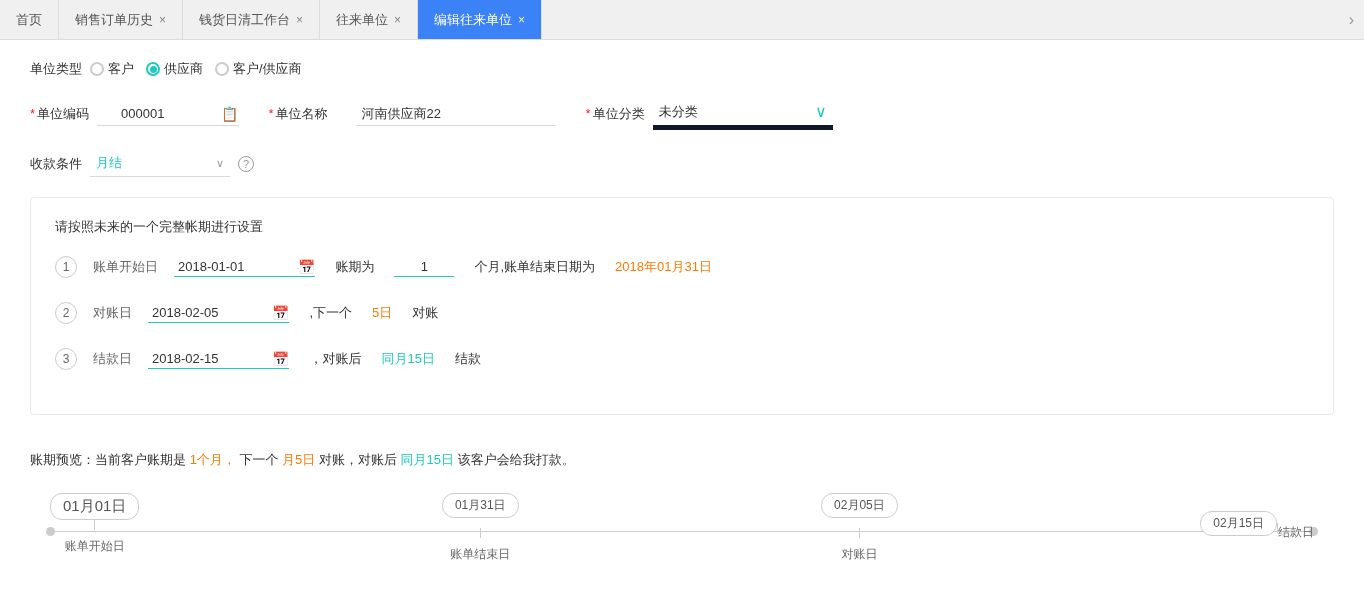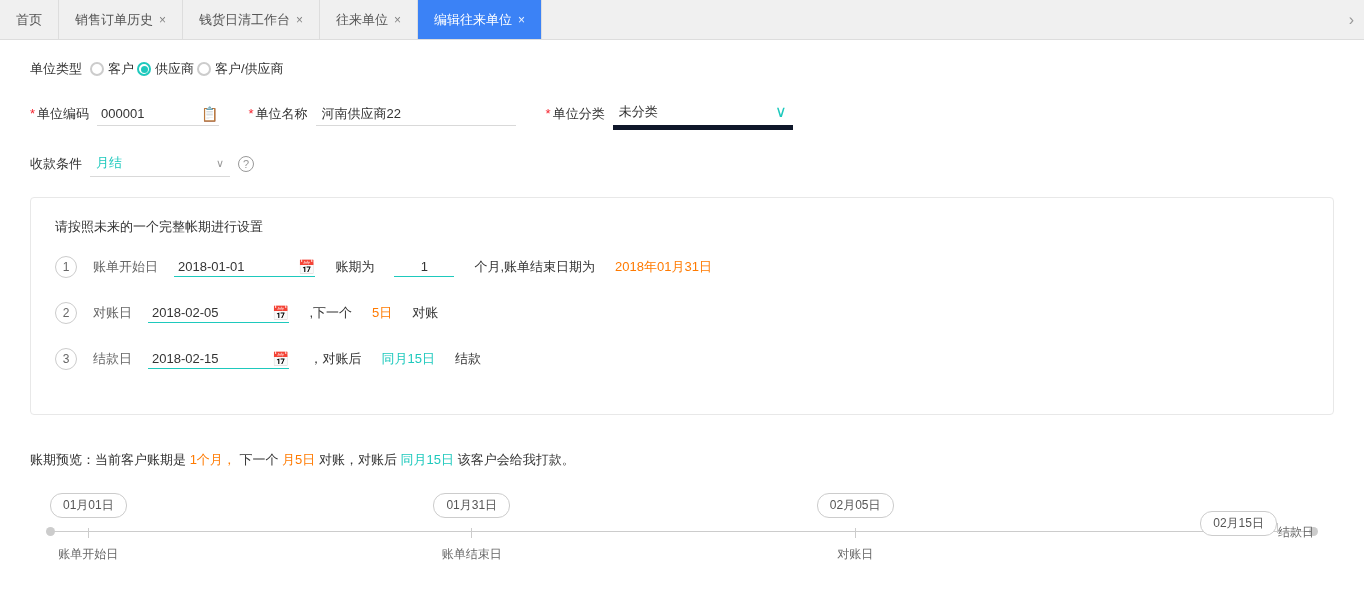--- a/index.html
+++ b/index.html
@@ -70,21 +70,21 @@
       white-space: nowrap;
       font-size: 13px;
     }
     .required-star {
       color: #f5222d;
       margin-right: 2px;
     }
     .radio-group {
       display: flex;
       align-items: center;
-      gap: 3px;
+      gap: 12px;
     }
     .radio-item {
       display: flex;
       align-items: center;
       gap: 4px;
       cursor: pointer;
     }
     .radio-circle {
       width: 14px;
       height: 14px;
@@ -105,20 +105,21 @@
       background: #1ec9bd;
     }
     .form-input {
       border: none;
       border-bottom: 1px solid #d9d9d9;
       padding: 4px 6px;
       font-size: 13px;
       outline: none;
       color: #333;
       background: transparent;
+      margin-left: 20px;
     }
     .input-with-icon {
       display: flex;
       align-items: center;
       border-bottom: 1px solid #d9d9d9;
       gap: 4px;
     }
     .input-with-icon input {
       border: none;
       outline: none;
@@ -396,21 +397,21 @@
 
       <div style="position:absolute;left:20px;right:20px;top:38px;height:1px;background:#ccc;z-index:0;"></div>
 
       <div style="position:absolute;left:16px;top:34px;width:9px;height:9px;border-radius:50%;background:#ccc;z-index:1;"></div>
 
       <div style="position:absolute;right:16px;top:34px;width:9px;height:9px;border-radius:50%;background:#ccc;z-index:1;"></div>
 
       <div style="display:flex;justify-content:space-between;position:relative;z-index:2;">
 
         <div style="display:flex;flex-direction:column;align-items:center;">
-          <div style="border:1px solid #ccc;border-radius:12px;padding:3px 12px;font-size:12px;color:#555;background:#fff;margin-bottom:10px;">01月01日</div>
+          <div style="border:1px solid #ccc;border-radius:12px;padding:3px 12px;font-size:15px;color:#555;background:#fff;">01月01日</div>
           <div style="width:1px;height:10px;background:#ccc;"></div>
           <div style="font-size:12px;color:#666;margin-top:8px;">账单开始日</div>
         </div>
 
         <div style="display:flex;flex-direction:column;align-items:center;">
           <div style="border:1px solid #ccc;border-radius:12px;padding:3px 12px;font-size:12px;color:#555;background:#fff;margin-bottom:10px;">01月31日</div>
           <div style="width:1px;height:10px;background:#ccc;"></div>
           <div style="font-size:12px;color:#666;margin-top:8px;">账单结束日</div>
         </div>
 

